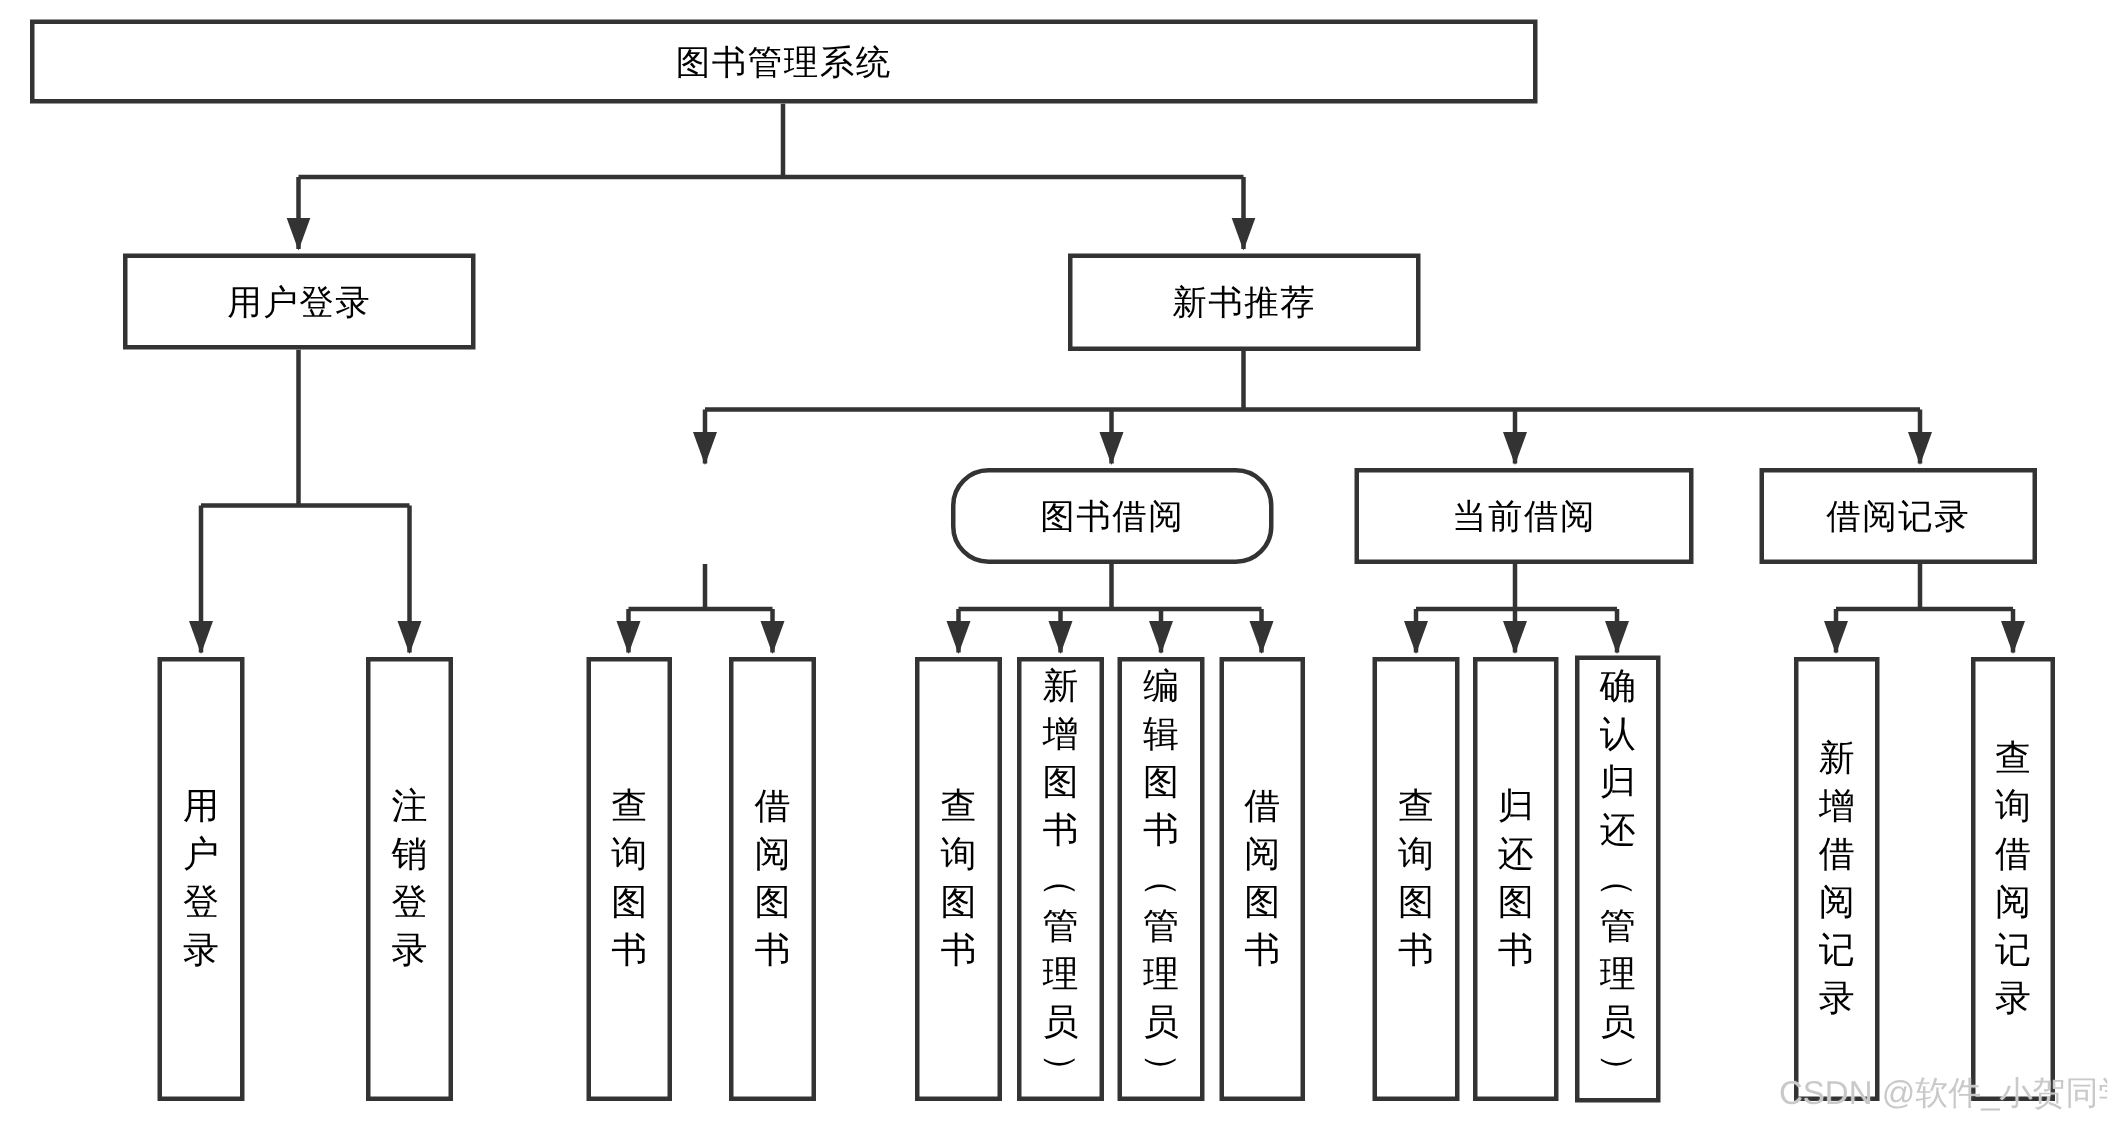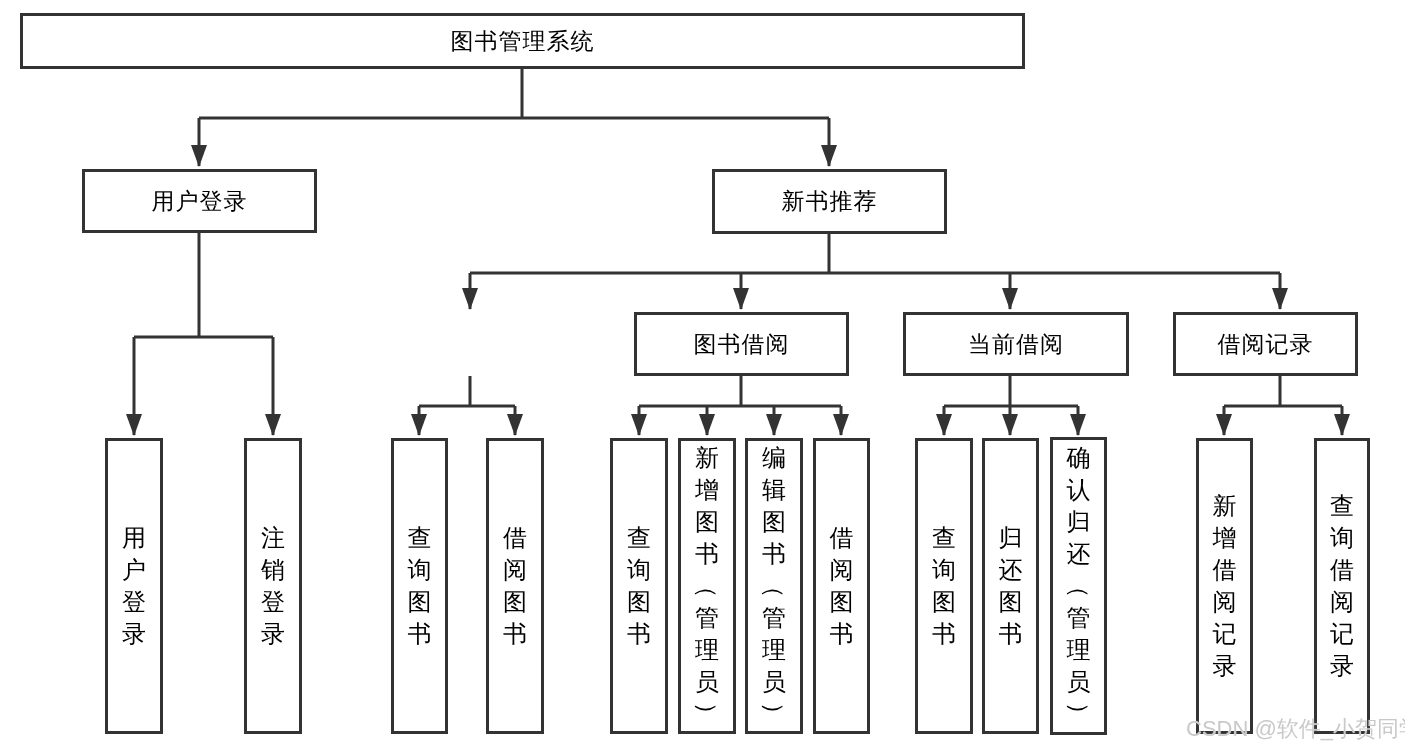--- a/index.html
+++ b/index.html
@@ -114,21 +114,21 @@
       <line x1="1224" y1="406" x2="1224" y2="435" marker-end="url(#ah)"></line>
       <line x1="1342" y1="406" x2="1342" y2="435" marker-end="url(#ah)"></line>
     </g>
   </svg>
 
   <div class="node hnode" style="left:20px; top:13px; width:1005px; height:56px;">图书管理系统</div>
 
   <div class="node hnode" style="left:82px; top:169px; width:235px; height:64px;">用户登录</div>
   <div class="node hnode" style="left:712px; top:169px; width:235px; height:65px;">新书推荐</div>
 
-  <div class="node hnode" style="left:634px; top:312px; width:215px; height:64px;">图书借阅</div>
+  <div class="node hnode" style="left:634px; top:312px; width:215px; height:64px;border-radius:25px;">图书借阅</div>
   <div class="node hnode" style="left:903px; top:312px; width:226px; height:64px;">当前借阅</div>
   <div class="node hnode" style="left:1173px; top:312px; width:185px; height:64px;">借阅记录</div>
 
   <div class="node vnode" style="left:105px; top:438px; width:58px; height:296px;">
       <span>用</span>
       <span>户</span>
       <span>登</span>
       <span>录</span>
     </div>
   <div class="node vnode" style="left:244px; top:438px; width:58px; height:296px;">

